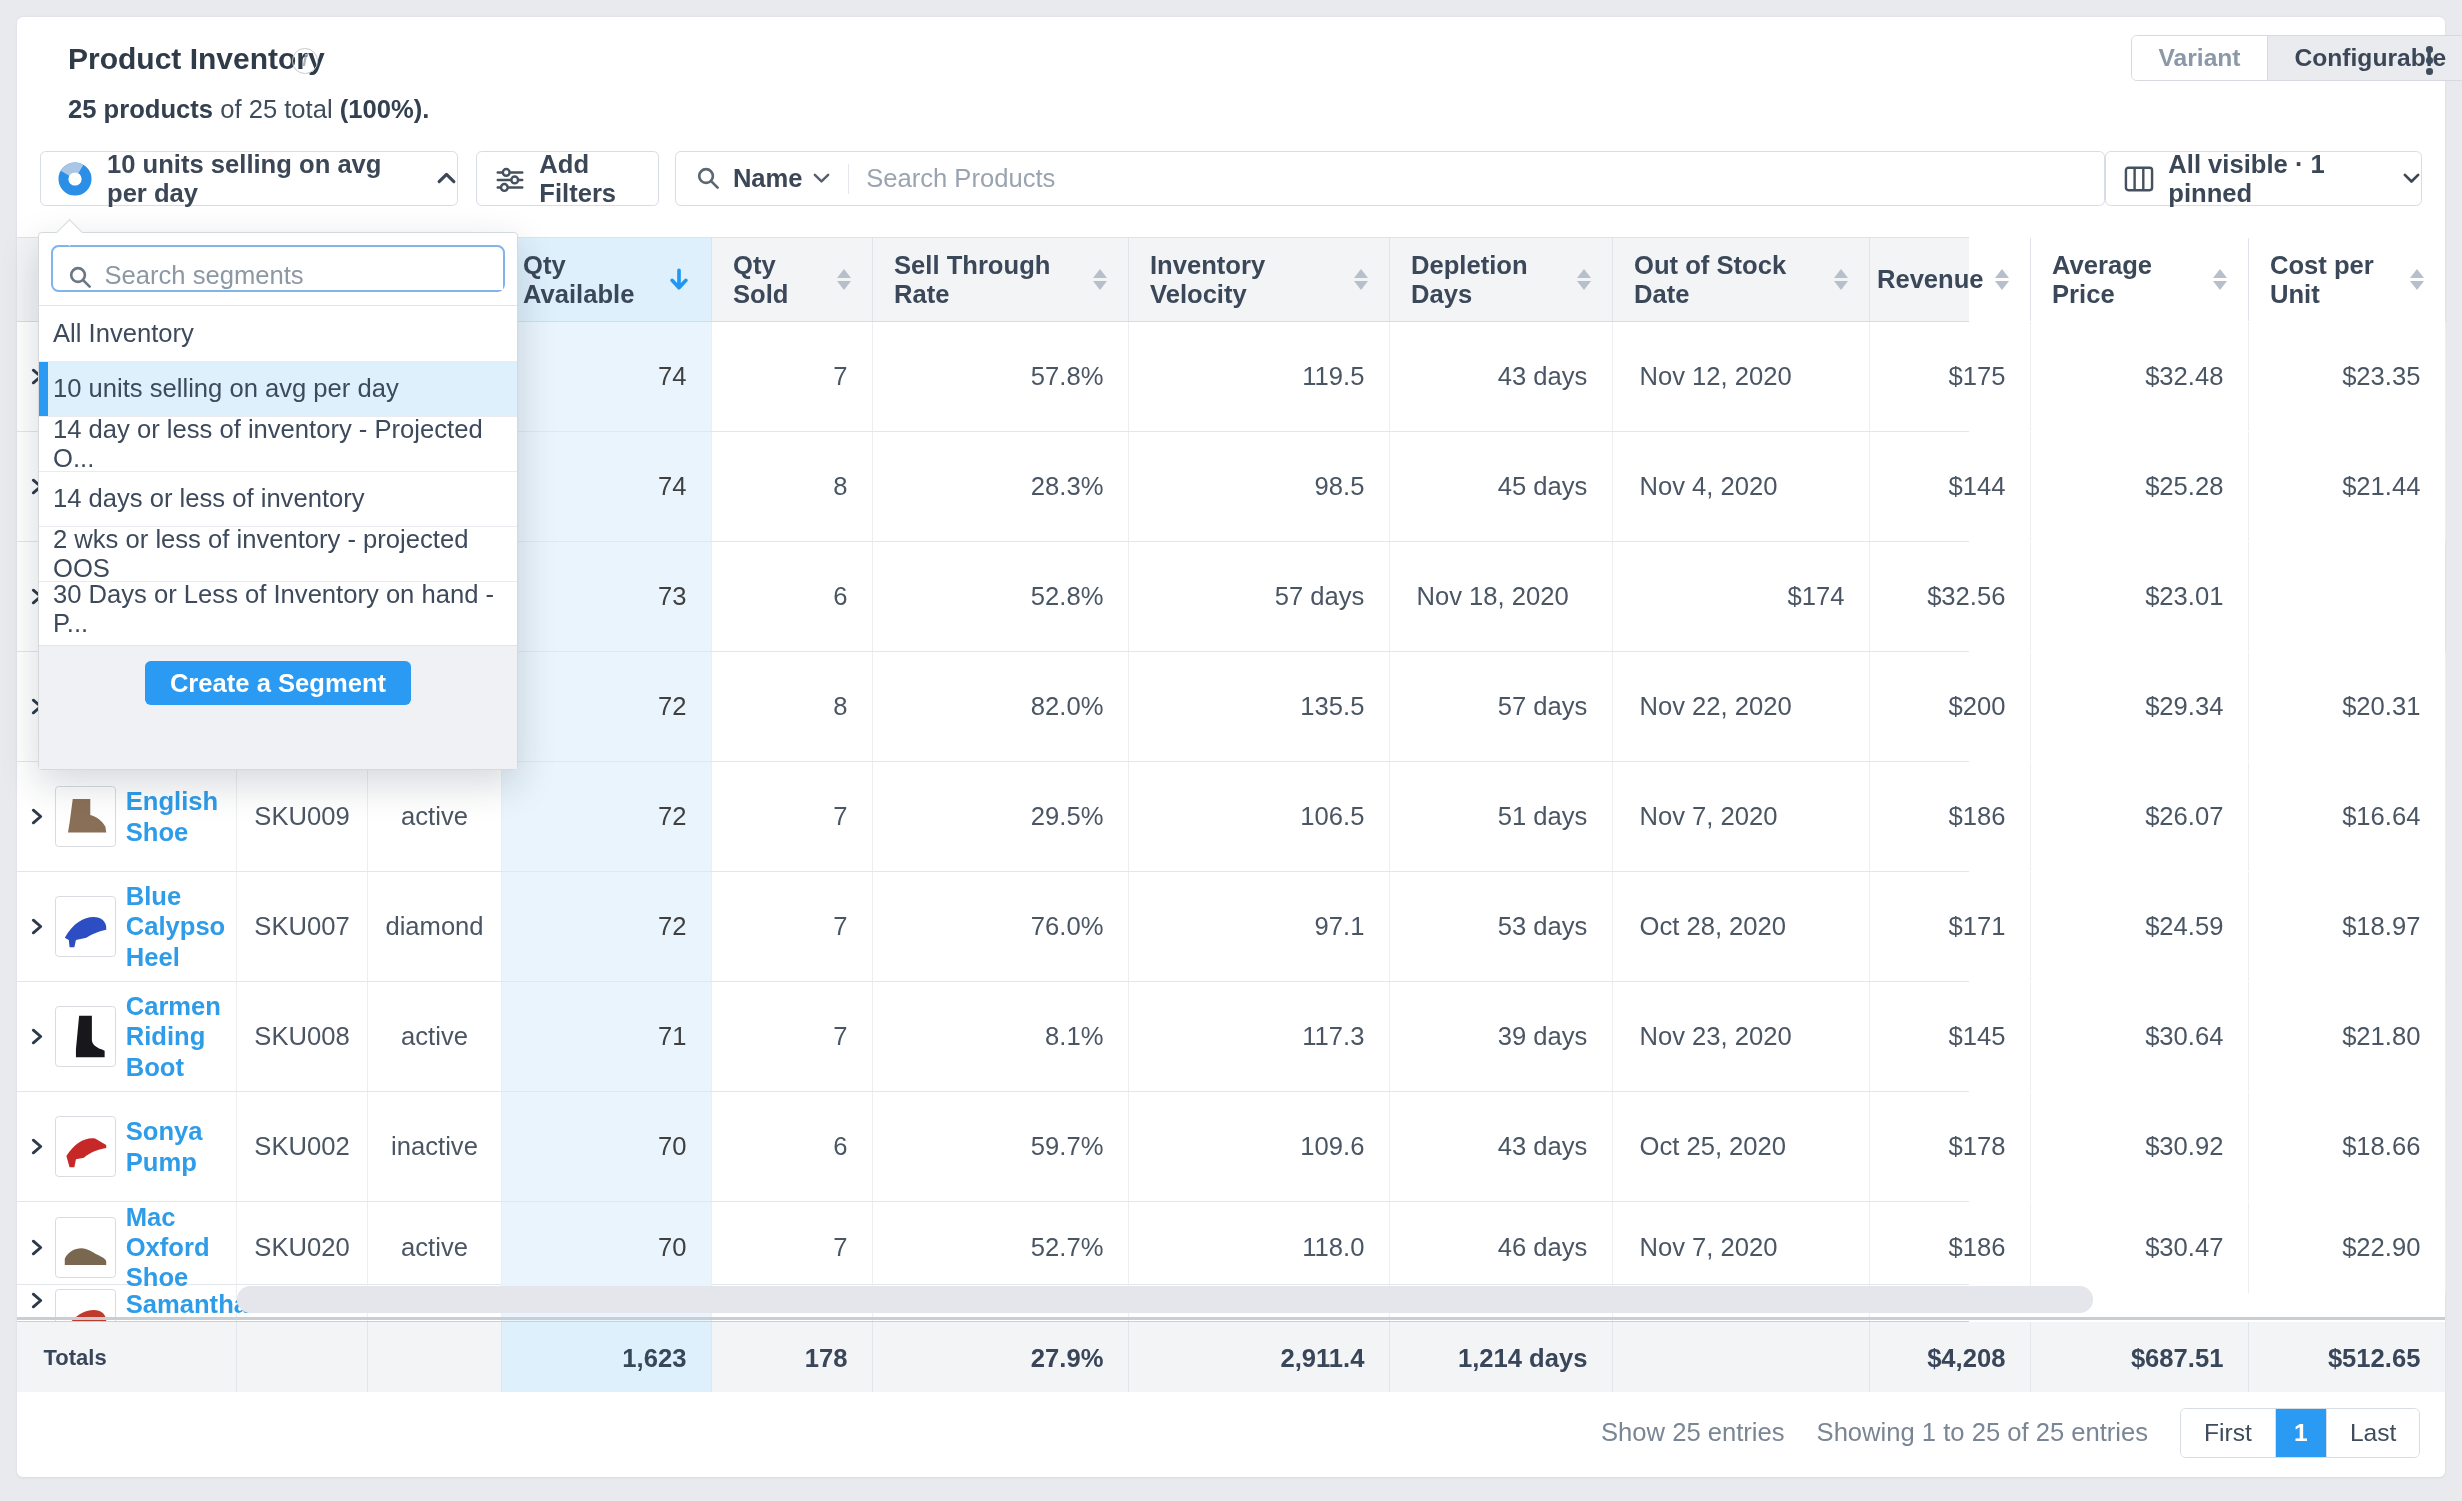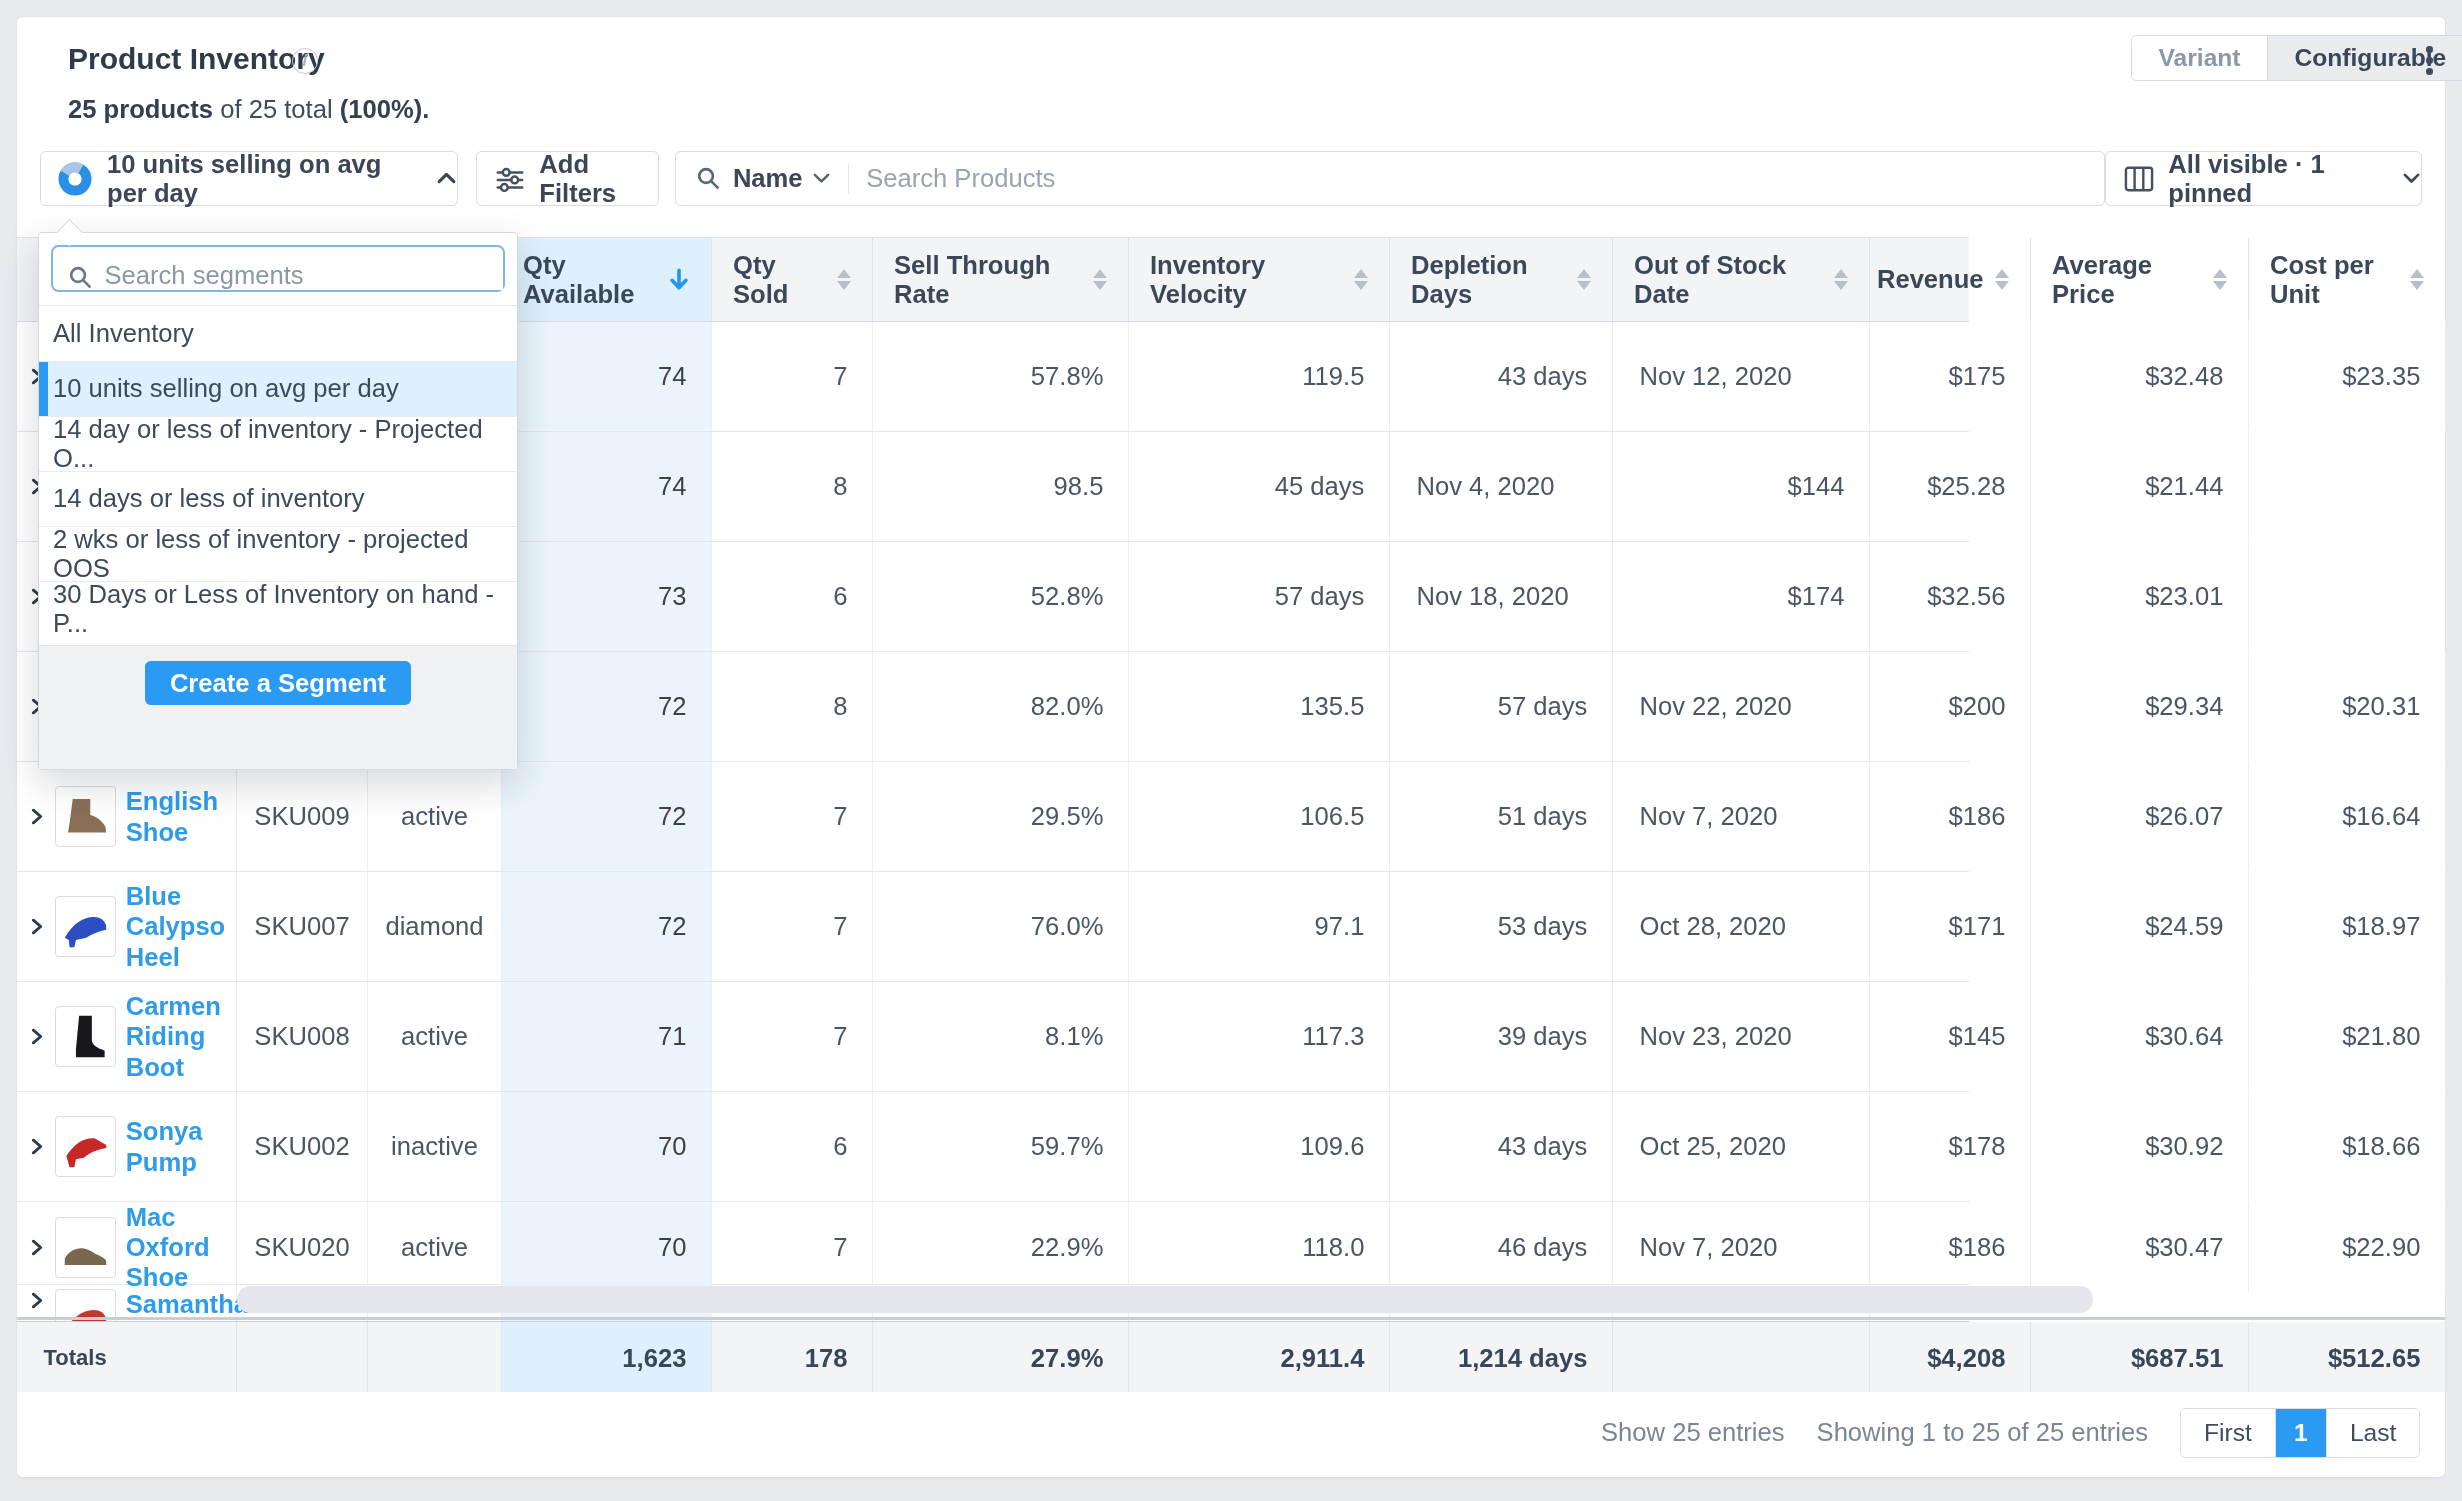--- a/index.html
+++ b/index.html
@@ -285,20 +285,21 @@
               <span class="expander">
                 <svg width="21" height="21" viewBox="0 0 20 20">
                   <path d="M7 4 L14 10 L7 16" fill="none" stroke="#2c3a4b" stroke-width="2.8" stroke-linecap="round" stroke-linejoin="round"></path>
                 </svg>
               </span>
             </div>
             <div class="cell col-sku"></div>
             <div class="cell col-status"></div>
             <div class="cell col-qty_available">74</div>
             <div class="cell col-qty_sold">8</div>
+            <div class="cell col-sell_through">28.3%</div>
             <div class="cell col-inventory_velocity">98.5</div>
             <div class="cell col-depletion_days">45 days</div>
             <div class="cell col-out_of_stock">Nov 4, 2020</div>
             <div class="cell col-revenue">$144</div>
             <div class="cell col-average_price">$25.28</div>
             <div class="cell col-cost_per_unit">$21.44</div>
           </div>
           <div class="trow grid">
             <div class="cell col-product">
               <span class="expander">
@@ -453,21 +454,21 @@
                 <svg width="51" height="51" viewBox="0 0 64 64">
                   <path d="M6 46 C10 38 18 33 27 33 C35 33 40 38 47 41 C53 44 58 46 58 50 L58 54 L6 54 Z" fill="#79684f"></path>
                 </svg>
               </span>
               <a class="plink">Mac Oxford Shoe</a>
             </div>
             <div class="cell col-sku">SKU020</div>
             <div class="cell col-status">active</div>
             <div class="cell col-qty_available">70</div>
             <div class="cell col-qty_sold">7</div>
-            <div class="cell col-sell_through">22.9%</div>
+            <div class="cell col-sell_through">52.7%</div>
             <div class="cell col-inventory_velocity">118.0</div>
             <div class="cell col-depletion_days">46 days</div>
             <div class="cell col-out_of_stock">Nov 7, 2020</div>
             <div class="cell col-revenue">$186</div>
             <div class="cell col-average_price">$30.47</div>
             <div class="cell col-cost_per_unit">$22.90</div>
           </div>
           <div class="trow grid clipped">
             <div class="cell col-product">
               <span class="expander">

